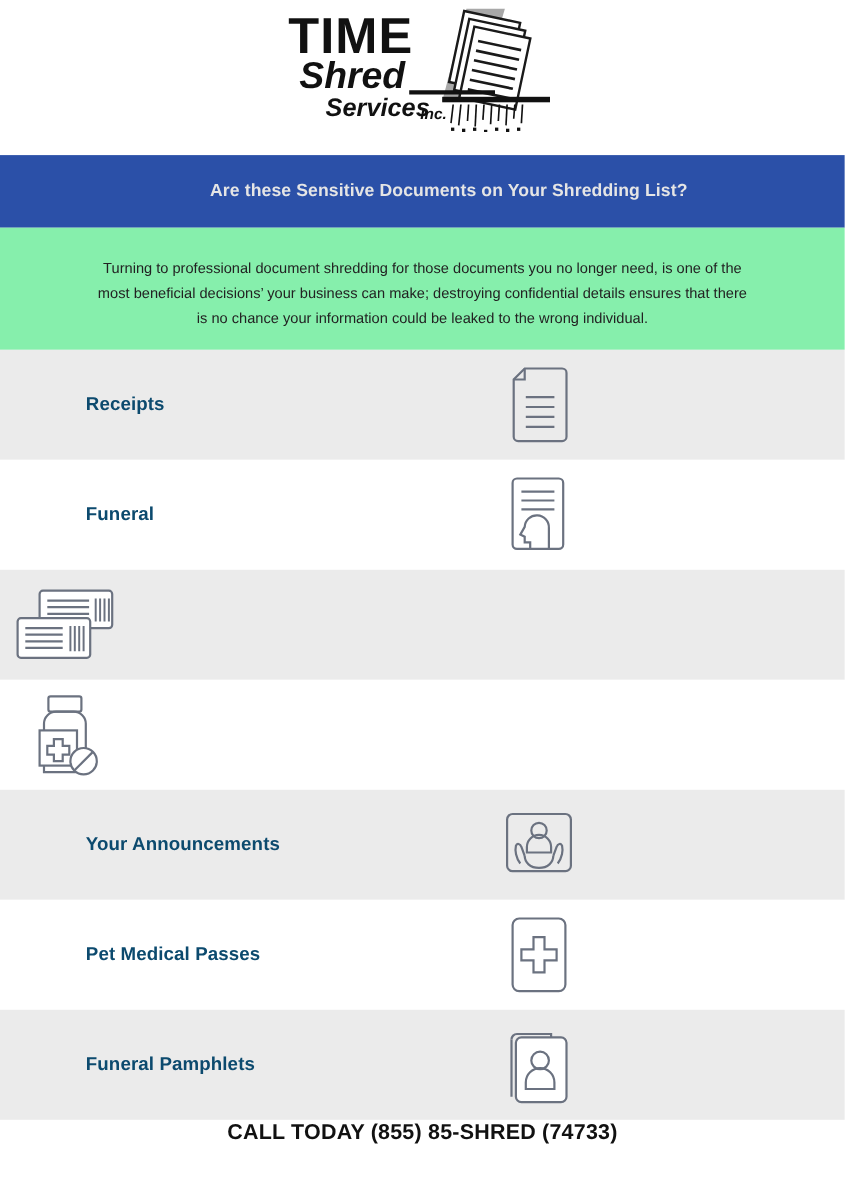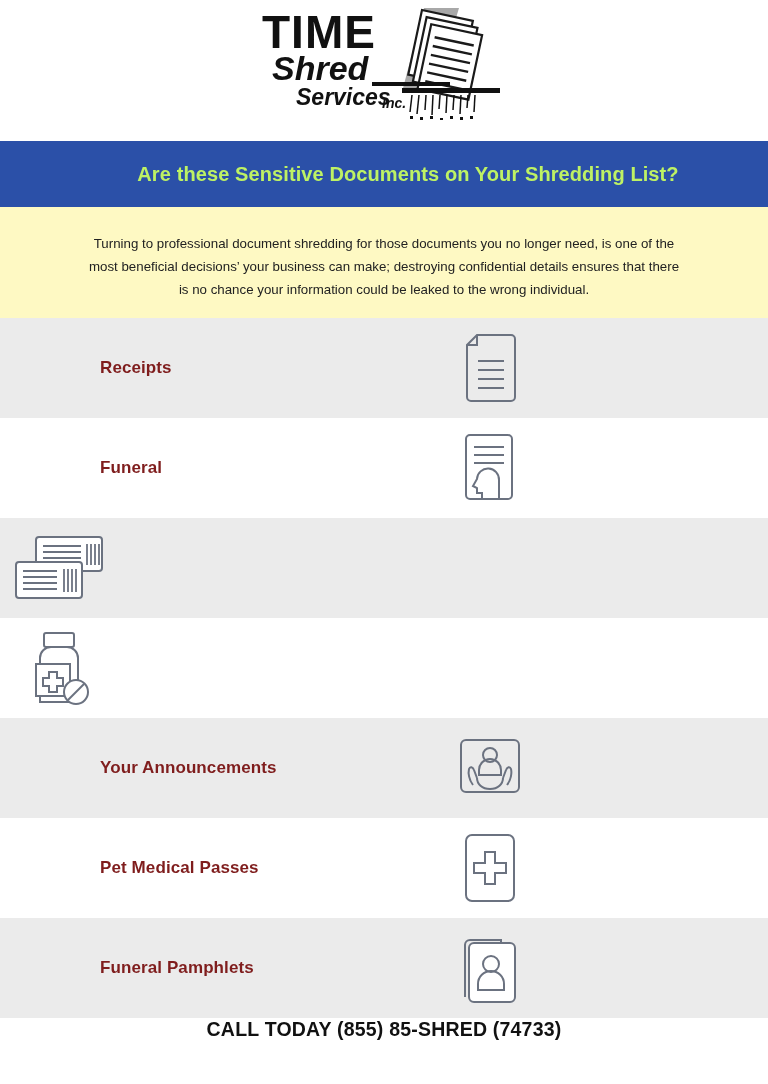--- a/index.html
+++ b/index.html
@@ -31,34 +31,34 @@
 
   
   .banner {
     height: 66px;
     background: #2b50a8;
     display: flex;
     align-items: center;
     justify-content: center;
   }
   .banner-title {
-    color: #bef264;
-    font-size: 20px;
+    color: #e5e5e5;
+    font-size: 16px;
     font-weight: bold;
     letter-spacing: 0.1px;
     text-align: center;
     margin-left: 48px;
   }
 
   
   .intro {
     padding: 26px 86px 22px 86px;
     box-sizing: border-box;
     height: 111px;
-    background: #fef9c3;
+    background: #86efac;
   }
   .intro-text {
     margin: 0;
     font-size: 13.3px;
     line-height: 1.72;
     color: #222222;
     text-align: center;
   }
 
   
@@ -69,25 +69,25 @@
     height: 100px;
     display: flex;
     align-items: center;
     position: relative;
   }
   .row.shaded { background: #ebebeb; }
   .row.plain  { background: #ffffff; }
 
   .row-label {
     width: 430px;
-    padding-left: 100px;
+    padding-left: 78px;
     box-sizing: border-box;
     font-size: 17px;
     font-weight: bold;
-    color: #7f1d1d;
+    color: #0c4a6e;
     letter-spacing: 0.1px;
   }
   .row-icon {
     width: 120px;
     display: flex;
     align-items: center;
     justify-content: center;
   }
   .row-icon svg { display: block; }
 

